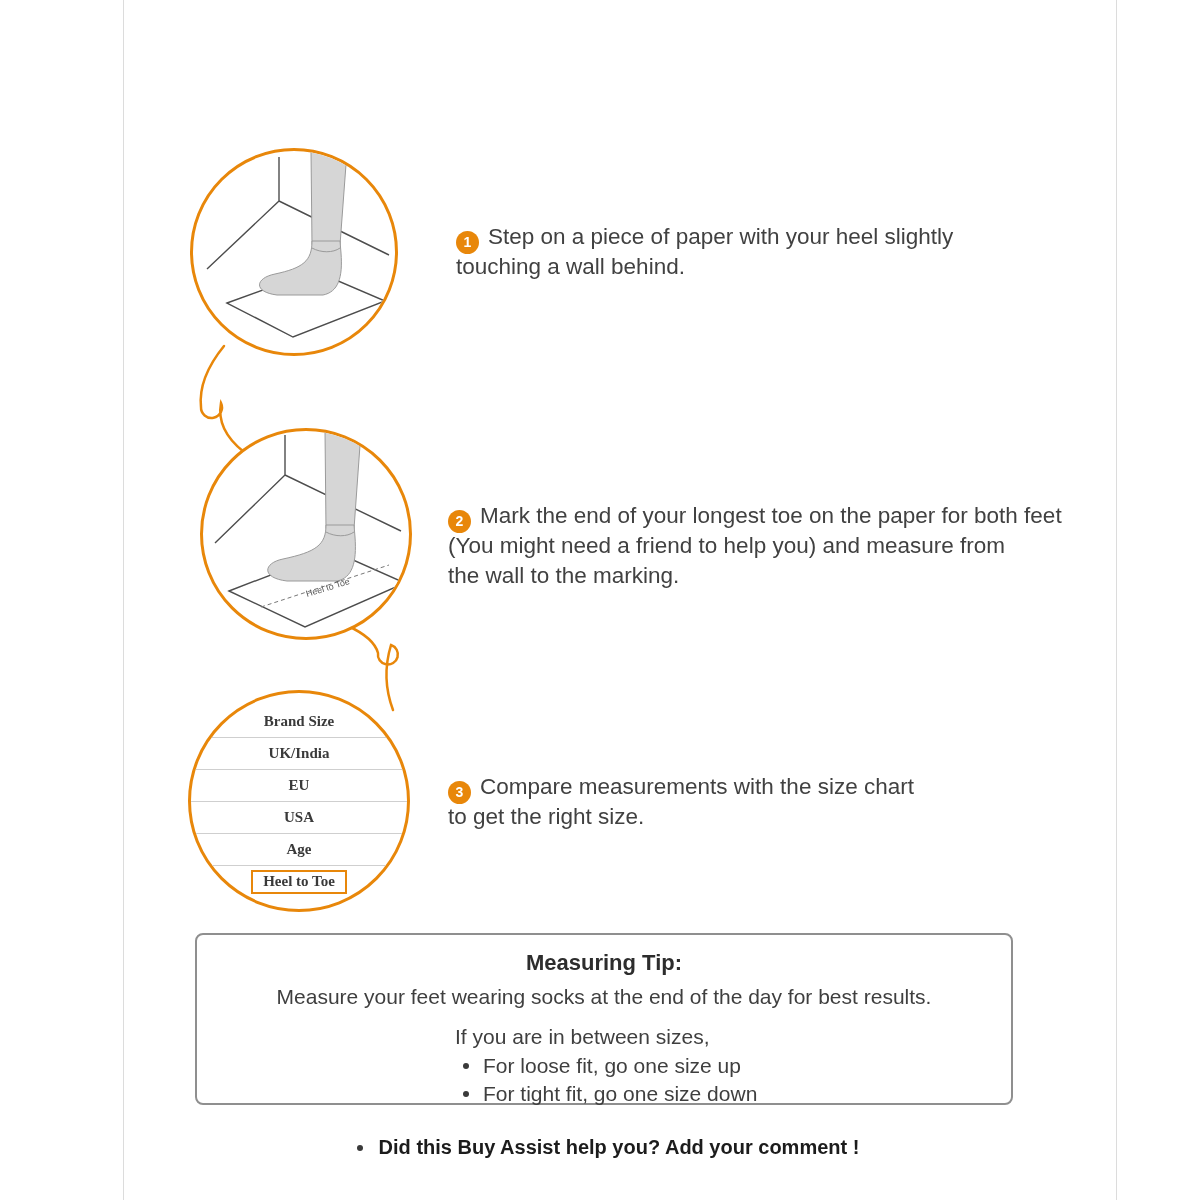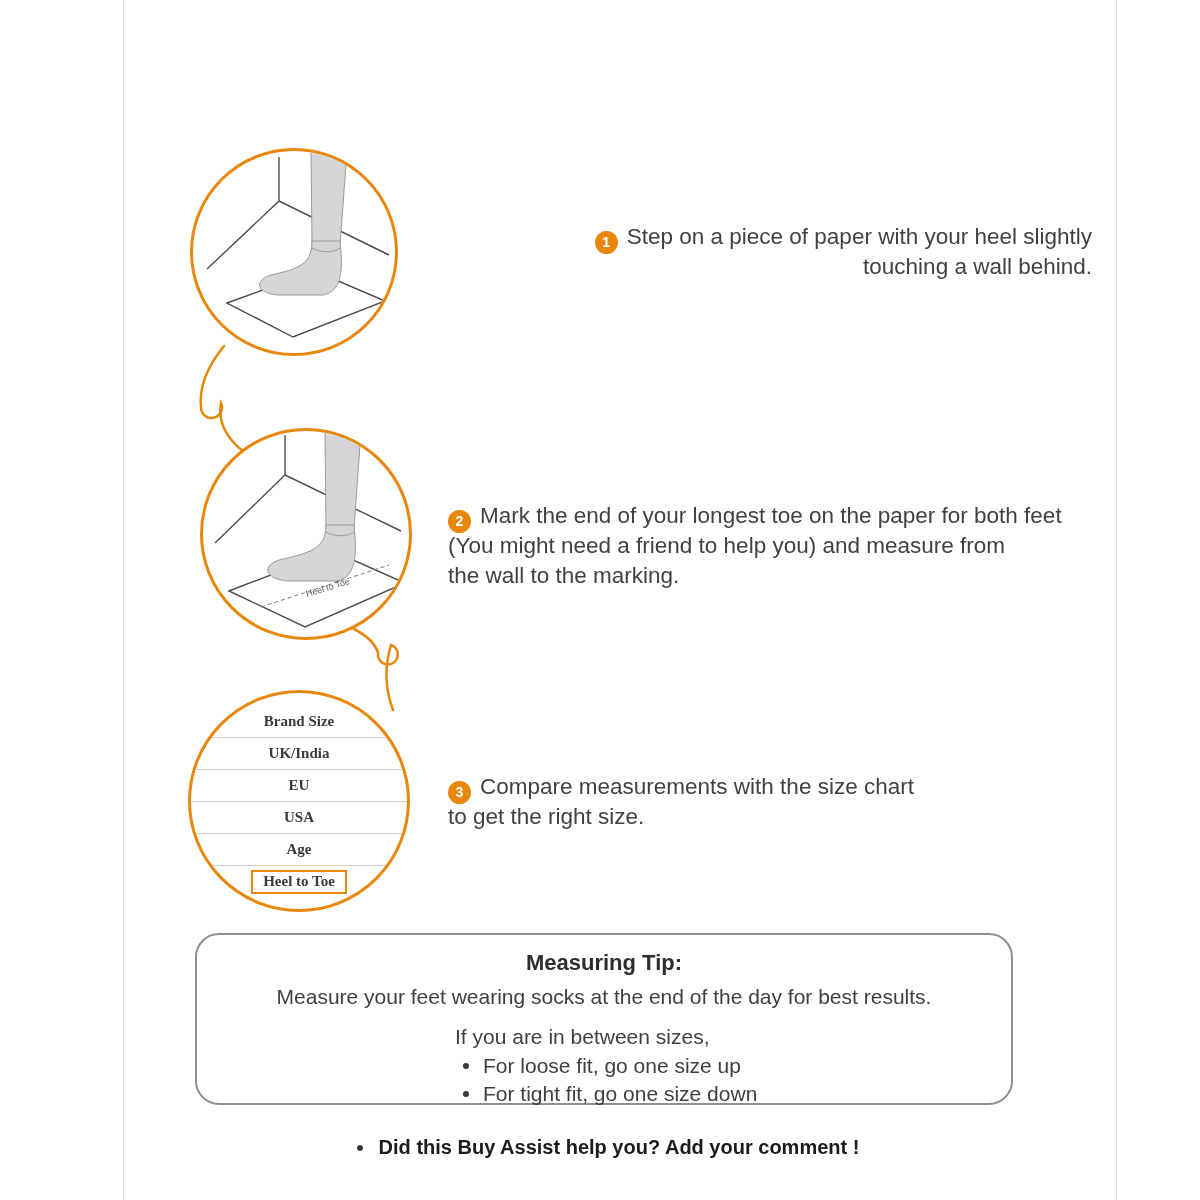--- a/index.html
+++ b/index.html
@@ -30,35 +30,35 @@
   .connectors { position:absolute; left:0; top:0; width:1200px; height:1200px; pointer-events:none; }
 
   .step { position:absolute; font-size:22.5px; line-height:30px; color:#414141; }
   .step .txt { white-space:pre-line; }
   .badge {
     display:inline-flex; align-items:center; justify-content:center;
     width:23px; height:23px; border-radius:50%; background:var(--accent);
     color:#fff; font-size:14px; font-weight:700; margin-right:9px;
     position:relative; top:3px;
   }
-  .s1 { left:472px; top:222px; width:620px;text-align:right; }
+  .s1 { left:456px; top:222px; width:620px; }
   .s2 { left:448px; top:501px; width:660px; }
   .s3 { left:448px; top:772px; width:540px; }
 
   .chart-rows { position:absolute; left:0; right:0; top:13px; }
   .chart-row {
     height:32px; display:flex; align-items:center; justify-content:center;
     font-size:15px; font-weight:700; color:#3a3a3a; border-bottom:1px solid #cfcfcf;
   }
   .chart-row.last { border-bottom:none; }
   .chip { border:2px solid var(--accent); padding:1px 10px 2px; background:#fff; }
 
   .tipbox {
     position:absolute; left:195px; top:933px; width:818px; height:172px;
-    border:2px solid #8f8f8f; border-radius:24px; background:#fff;
+    border:2px solid #8f8f8f; border-radius:8px; background:#fff;
   }
   .tip-title { text-align:center; margin-top:15px; font-size:22px; font-weight:700; color:#2d2d2d; }
   .tip-line1 { text-align:center; margin-top:9px; font-size:21px; color:#3f3f3f; }
   .tip-inner { position:absolute; left:258px; top:88px; font-size:21px; line-height:28px; }
   .tip-inner ul { list-style:none; margin-top:1px; }
   .tip-inner li { position:relative; padding-left:28px; line-height:28px; }
   .tip-inner li .dot, .footer .dot {
     position:absolute; left:8px; top:11px; width:6px; height:6px;
     border-radius:50%; background:#3a3a3a;
   }

